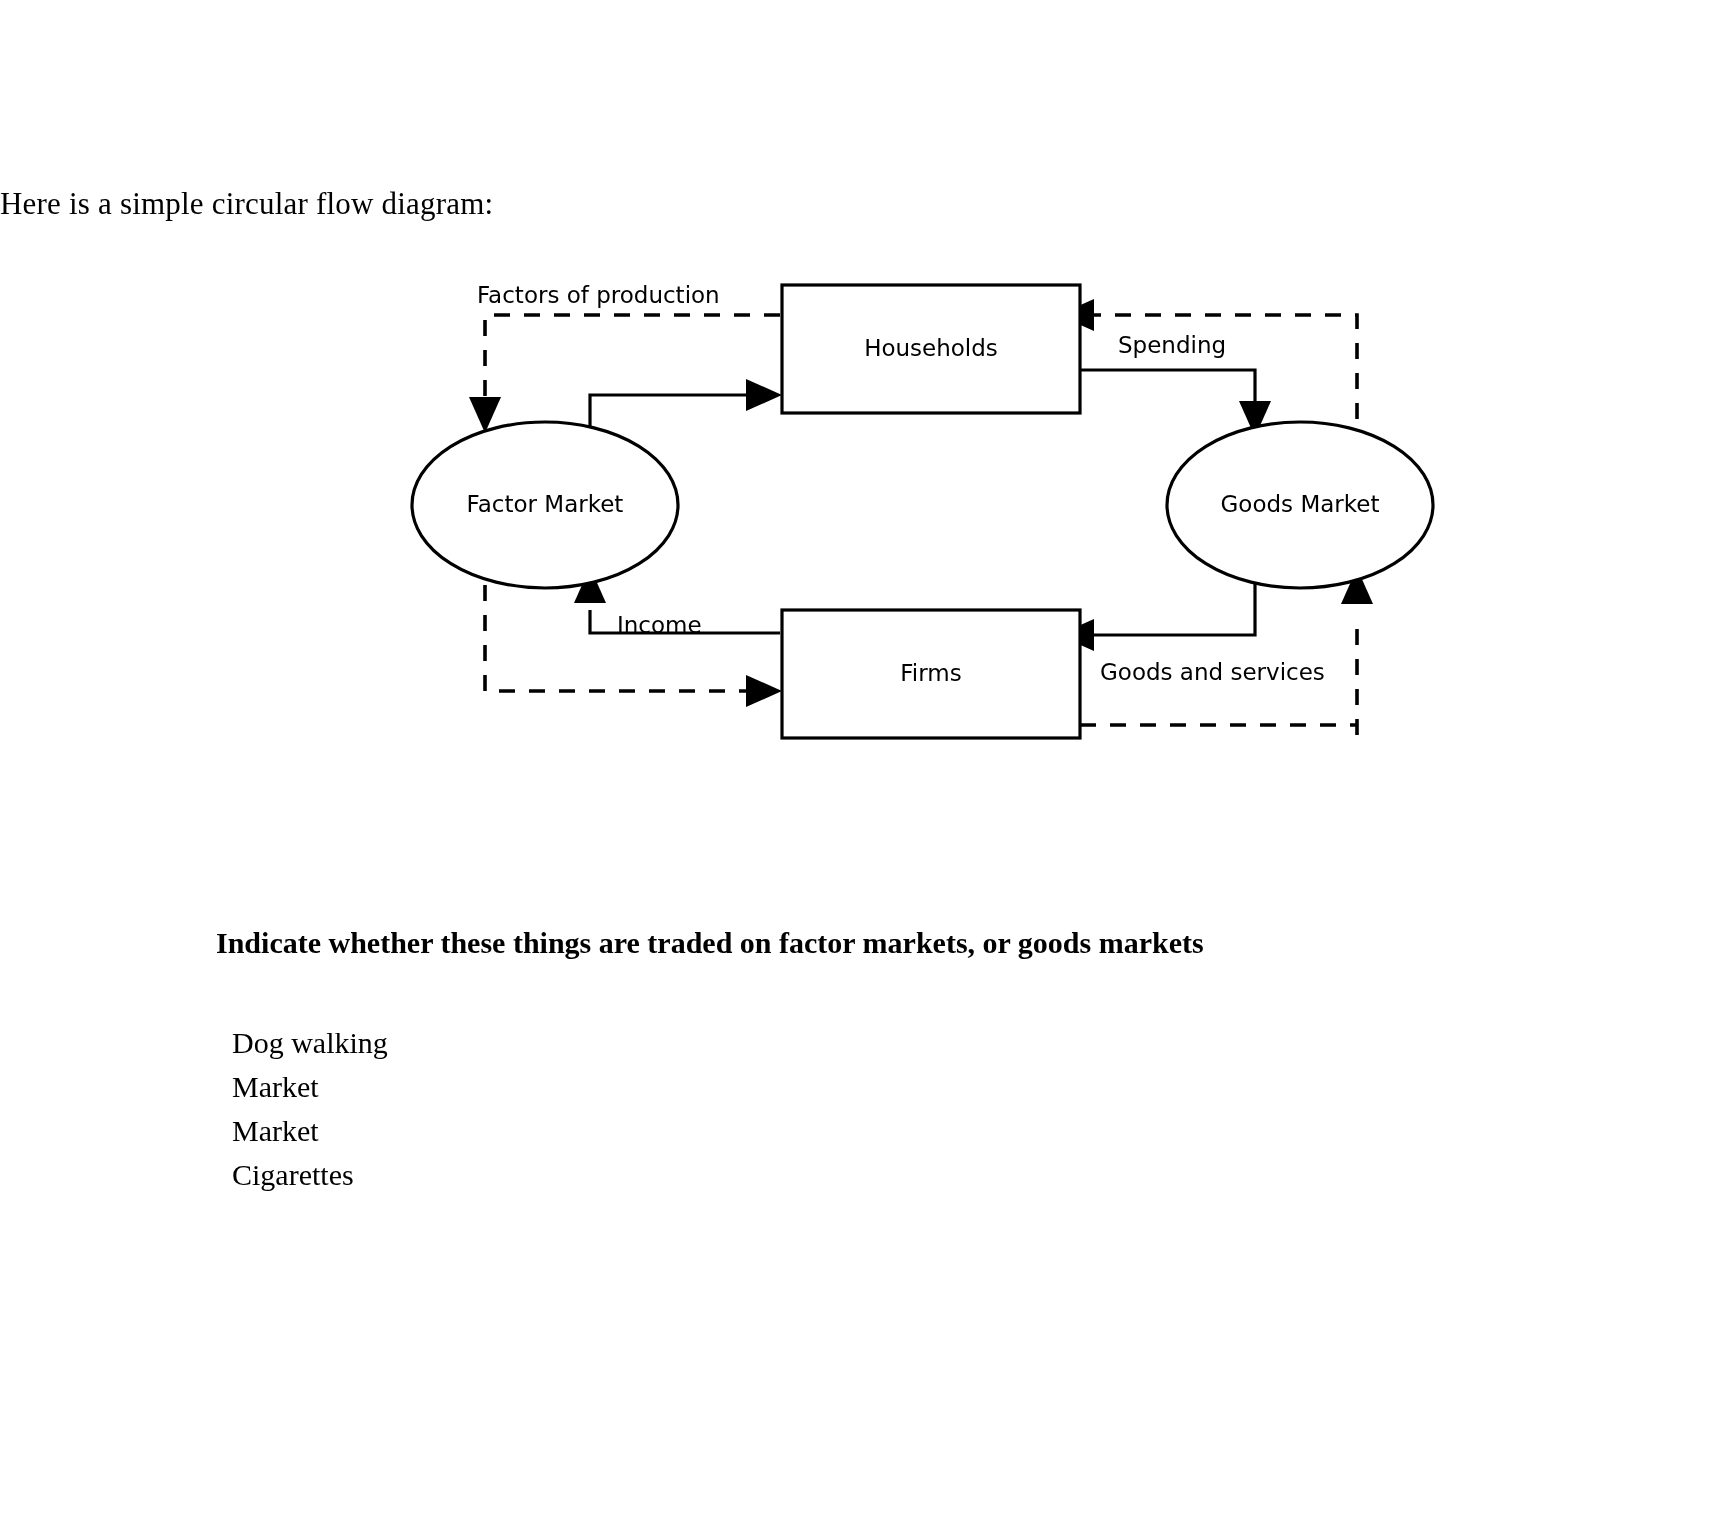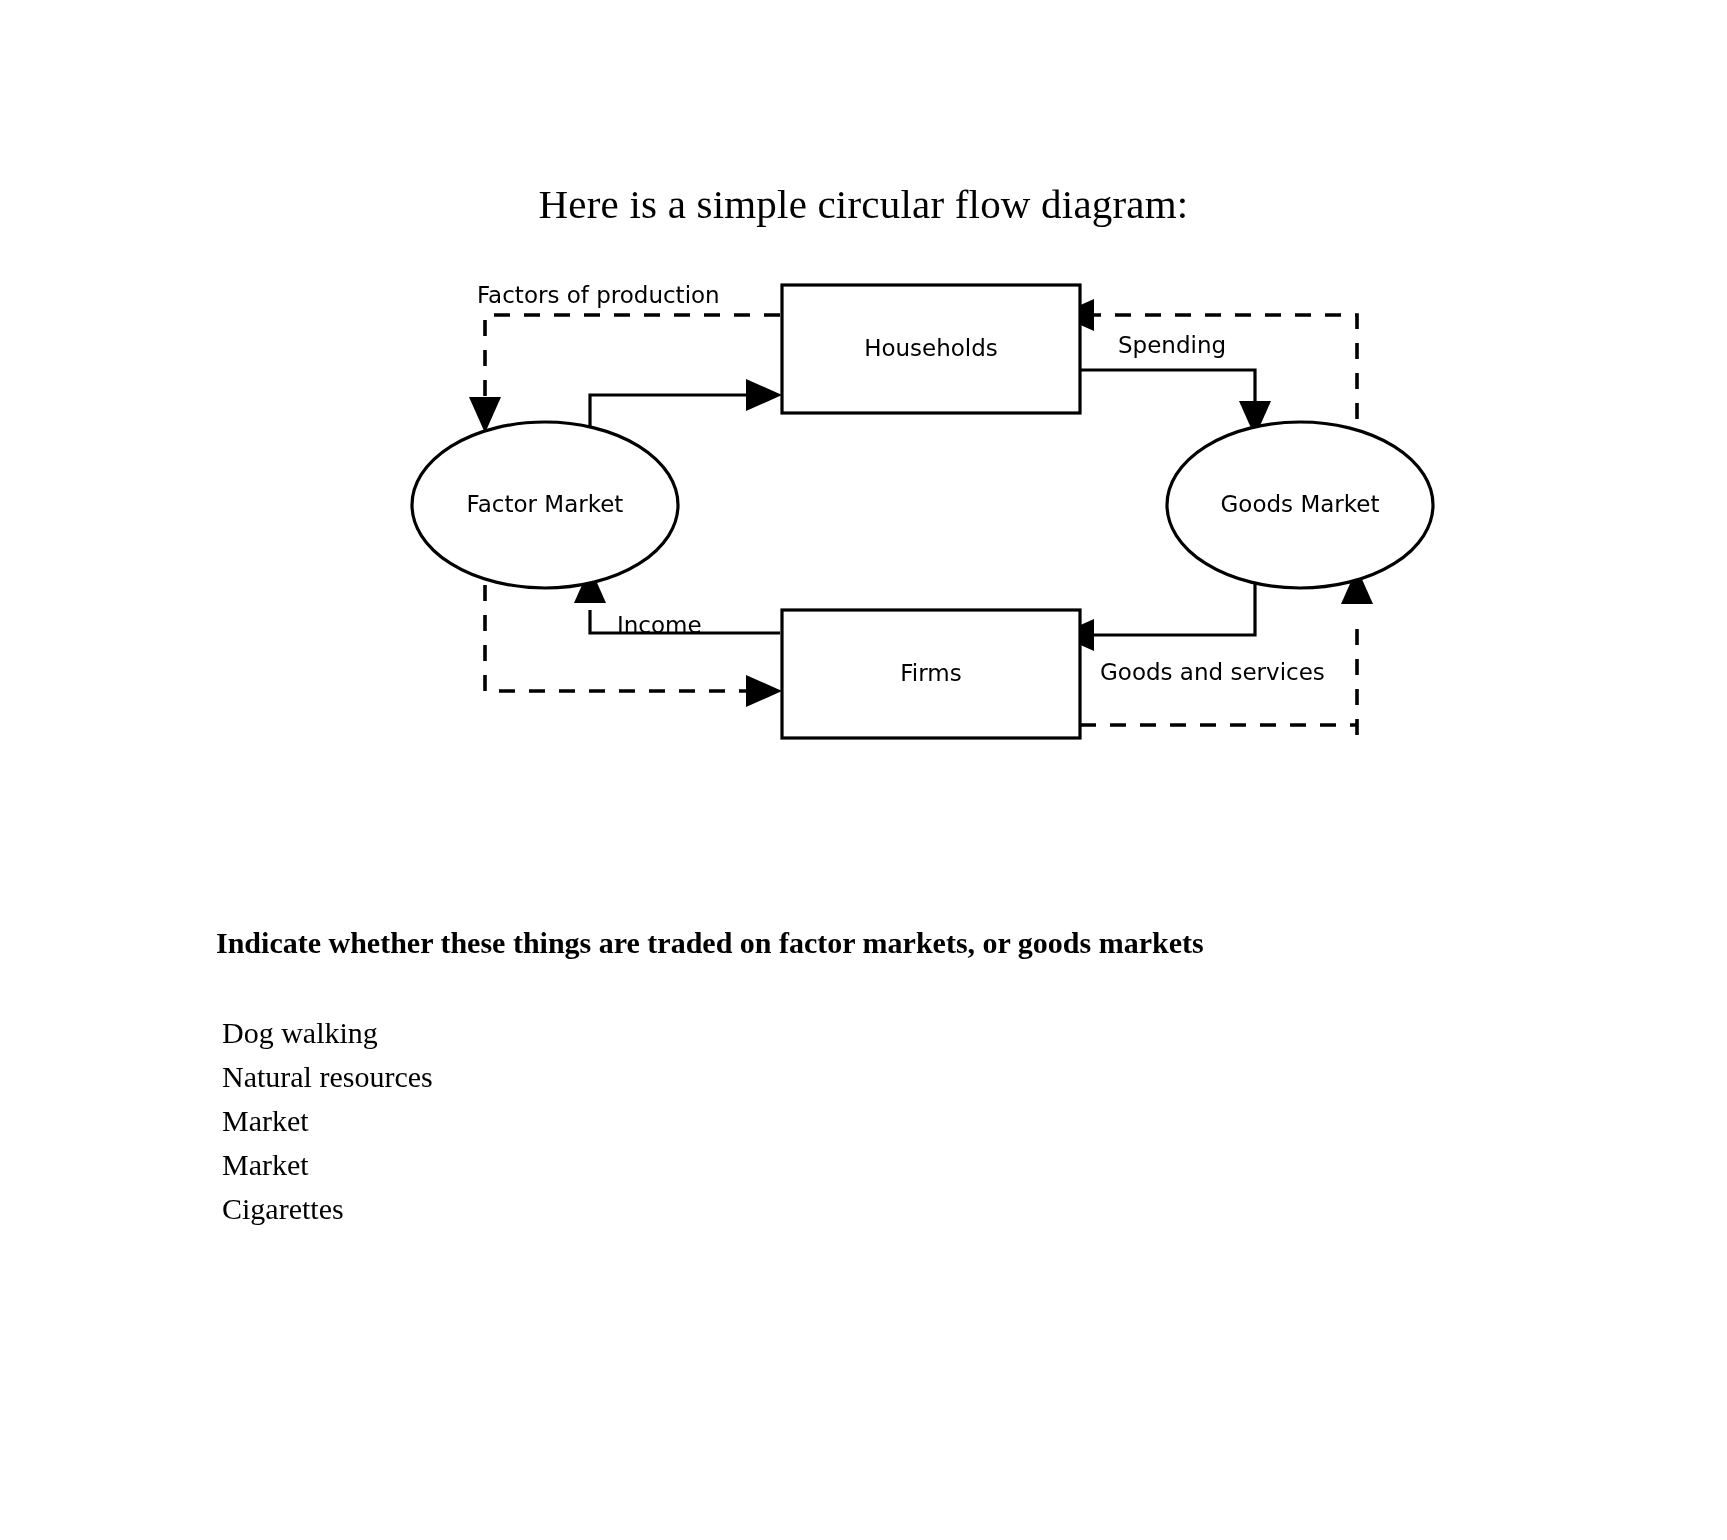--- a/index.html
+++ b/index.html
@@ -20,23 +20,22 @@
     position: absolute;
     inset: 0;
     background: #ffffff;
   }
 
   .doc-title {
     position: absolute;
     left: 0;
     top: 185px;
     width: 1727px;
-    text-align: center;
-    font-family: "Liberation Serif", "DejaVu Serif", serif;
-    font-size: 41px;
+    font-family: "Liberation Serif", "DejaVu Serif", serif;
+    font-size: 31px;
     line-height: 38px;
     letter-spacing: 0.2px;
     white-space: nowrap;
   }
 
   #diagram-wrap {
     position: absolute;
     left: 0;
     top: 255px;
     width: 1727px;
@@ -102,21 +101,21 @@
     font-family: "Liberation Serif", "DejaVu Serif", serif;
     font-size: 30px;
     line-height: 36px;
     white-space: nowrap;
   }
   #item-list {
     position: absolute;
     left: 216px;
     top: 1005px;
     width: 800px;
-    margin: 6px;
+    margin: 16px;
     padding: 0;
     list-style: none;
   }
   #item-list li {
     font-family: "Liberation Serif", "DejaVu Serif", serif;
     font-size: 30px;
     line-height: 44px;
     white-space: nowrap;
   }
 </style>
@@ -194,19 +193,18 @@
 
     </svg>
   </div>
 
   <div id="prompt-block">
     <div class="prompt-line">Indicate whether these things are traded on factor markets, or goods markets</div>
   </div>
 
   <ul id="item-list">
     <li>Dog walking</li>
-    <li>Natural resources</li>
     <li>Market</li>
     <li>Market</li>
     <li>Cigarettes</li>
   </ul>
 
 </div>
 
 </body></html>

